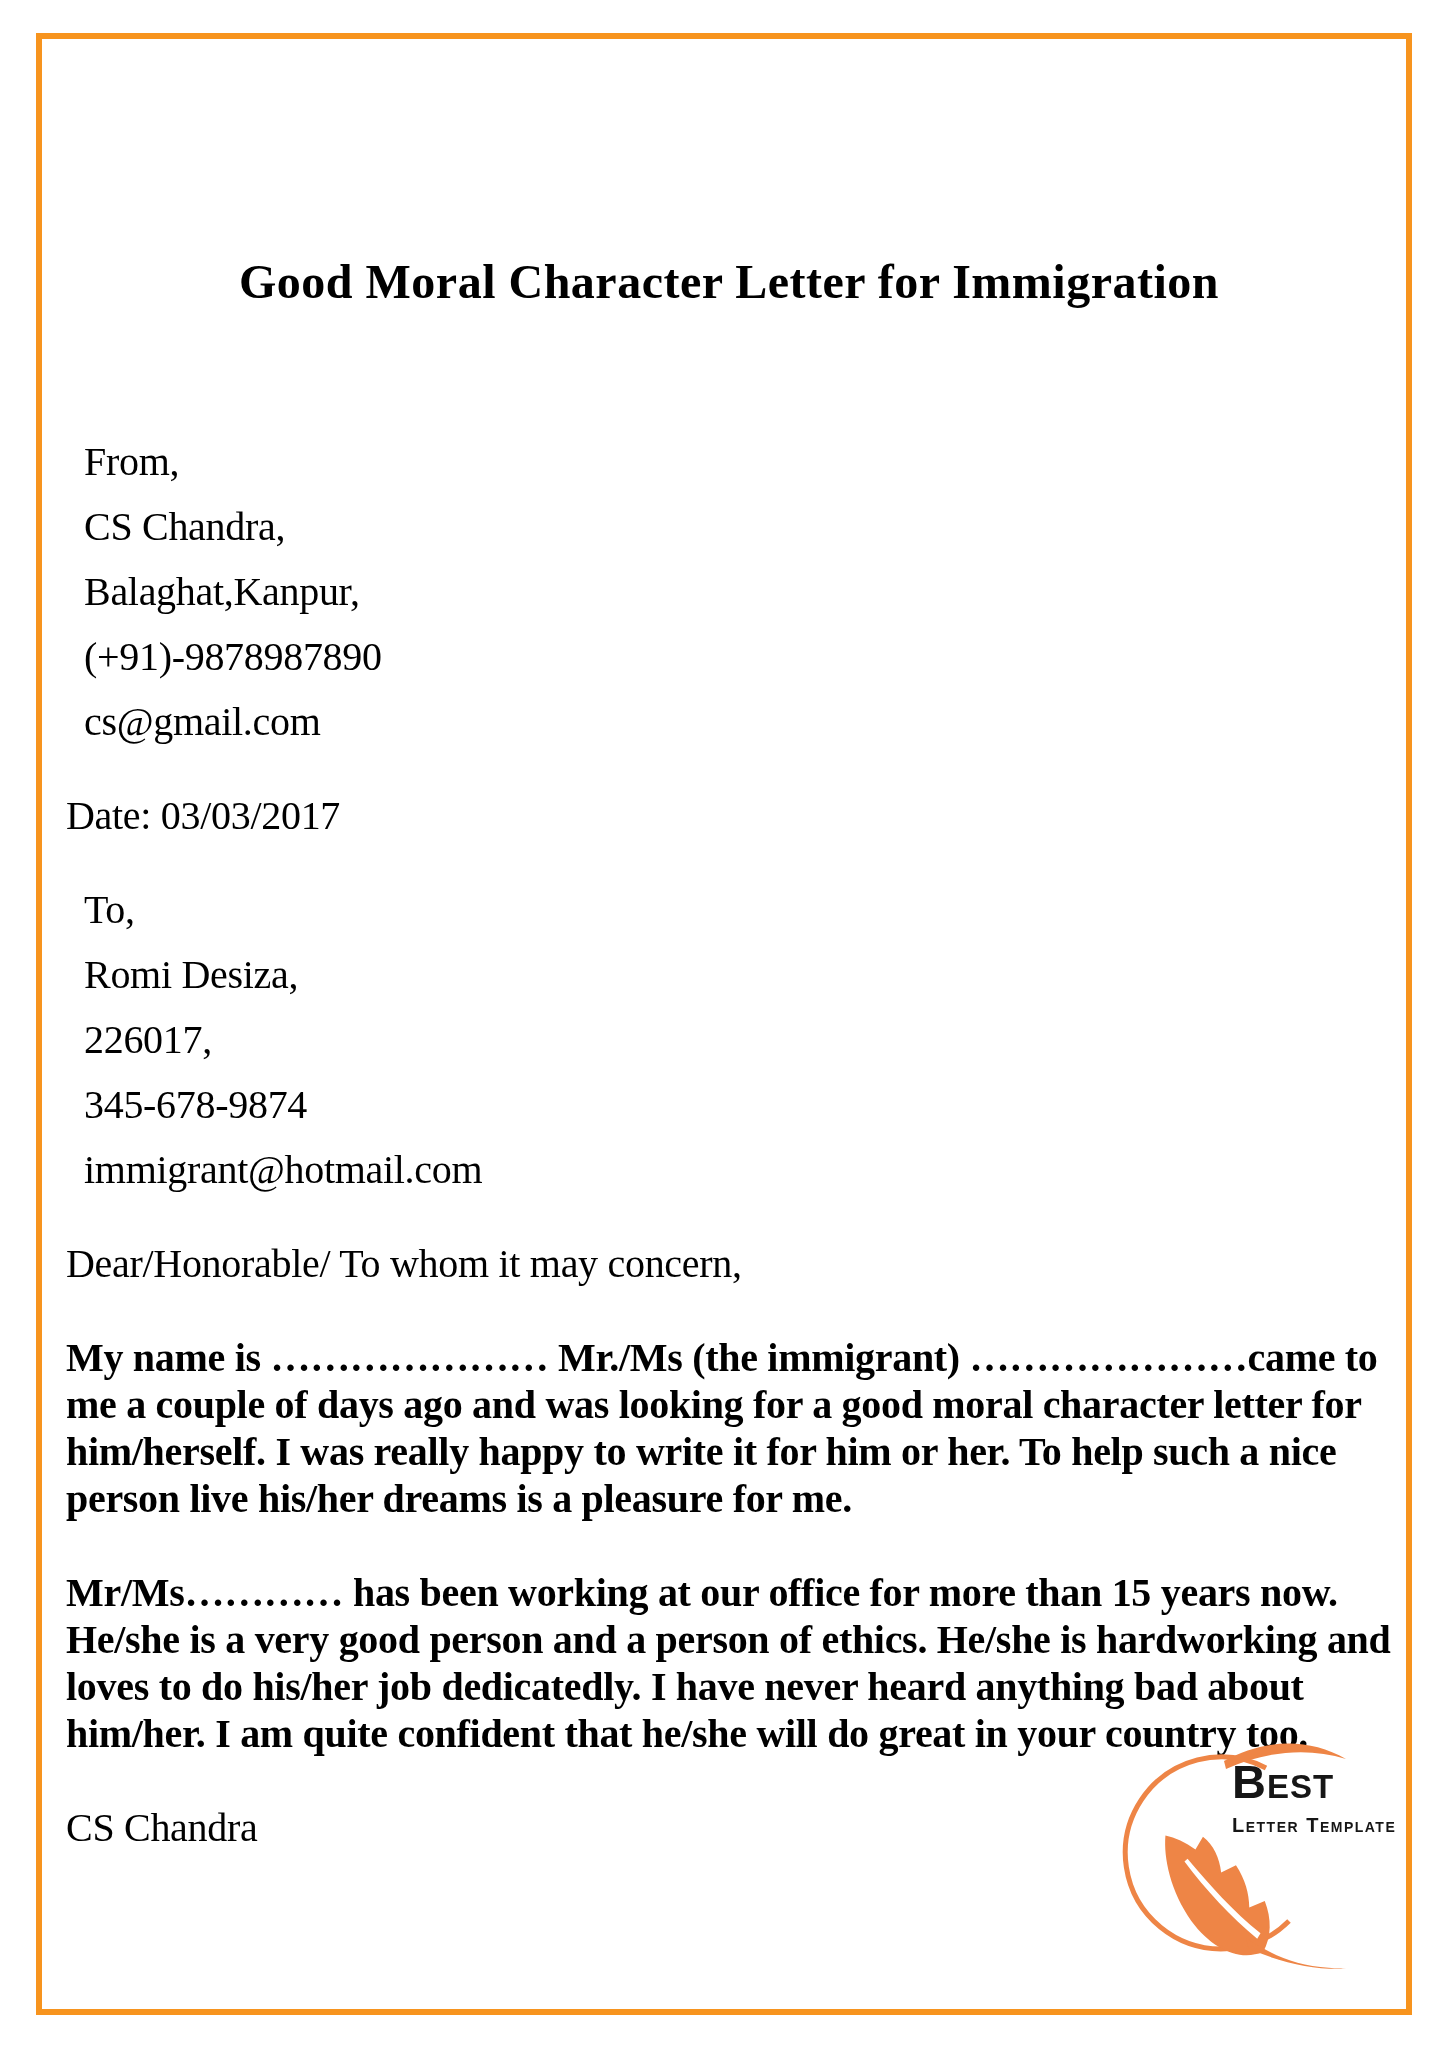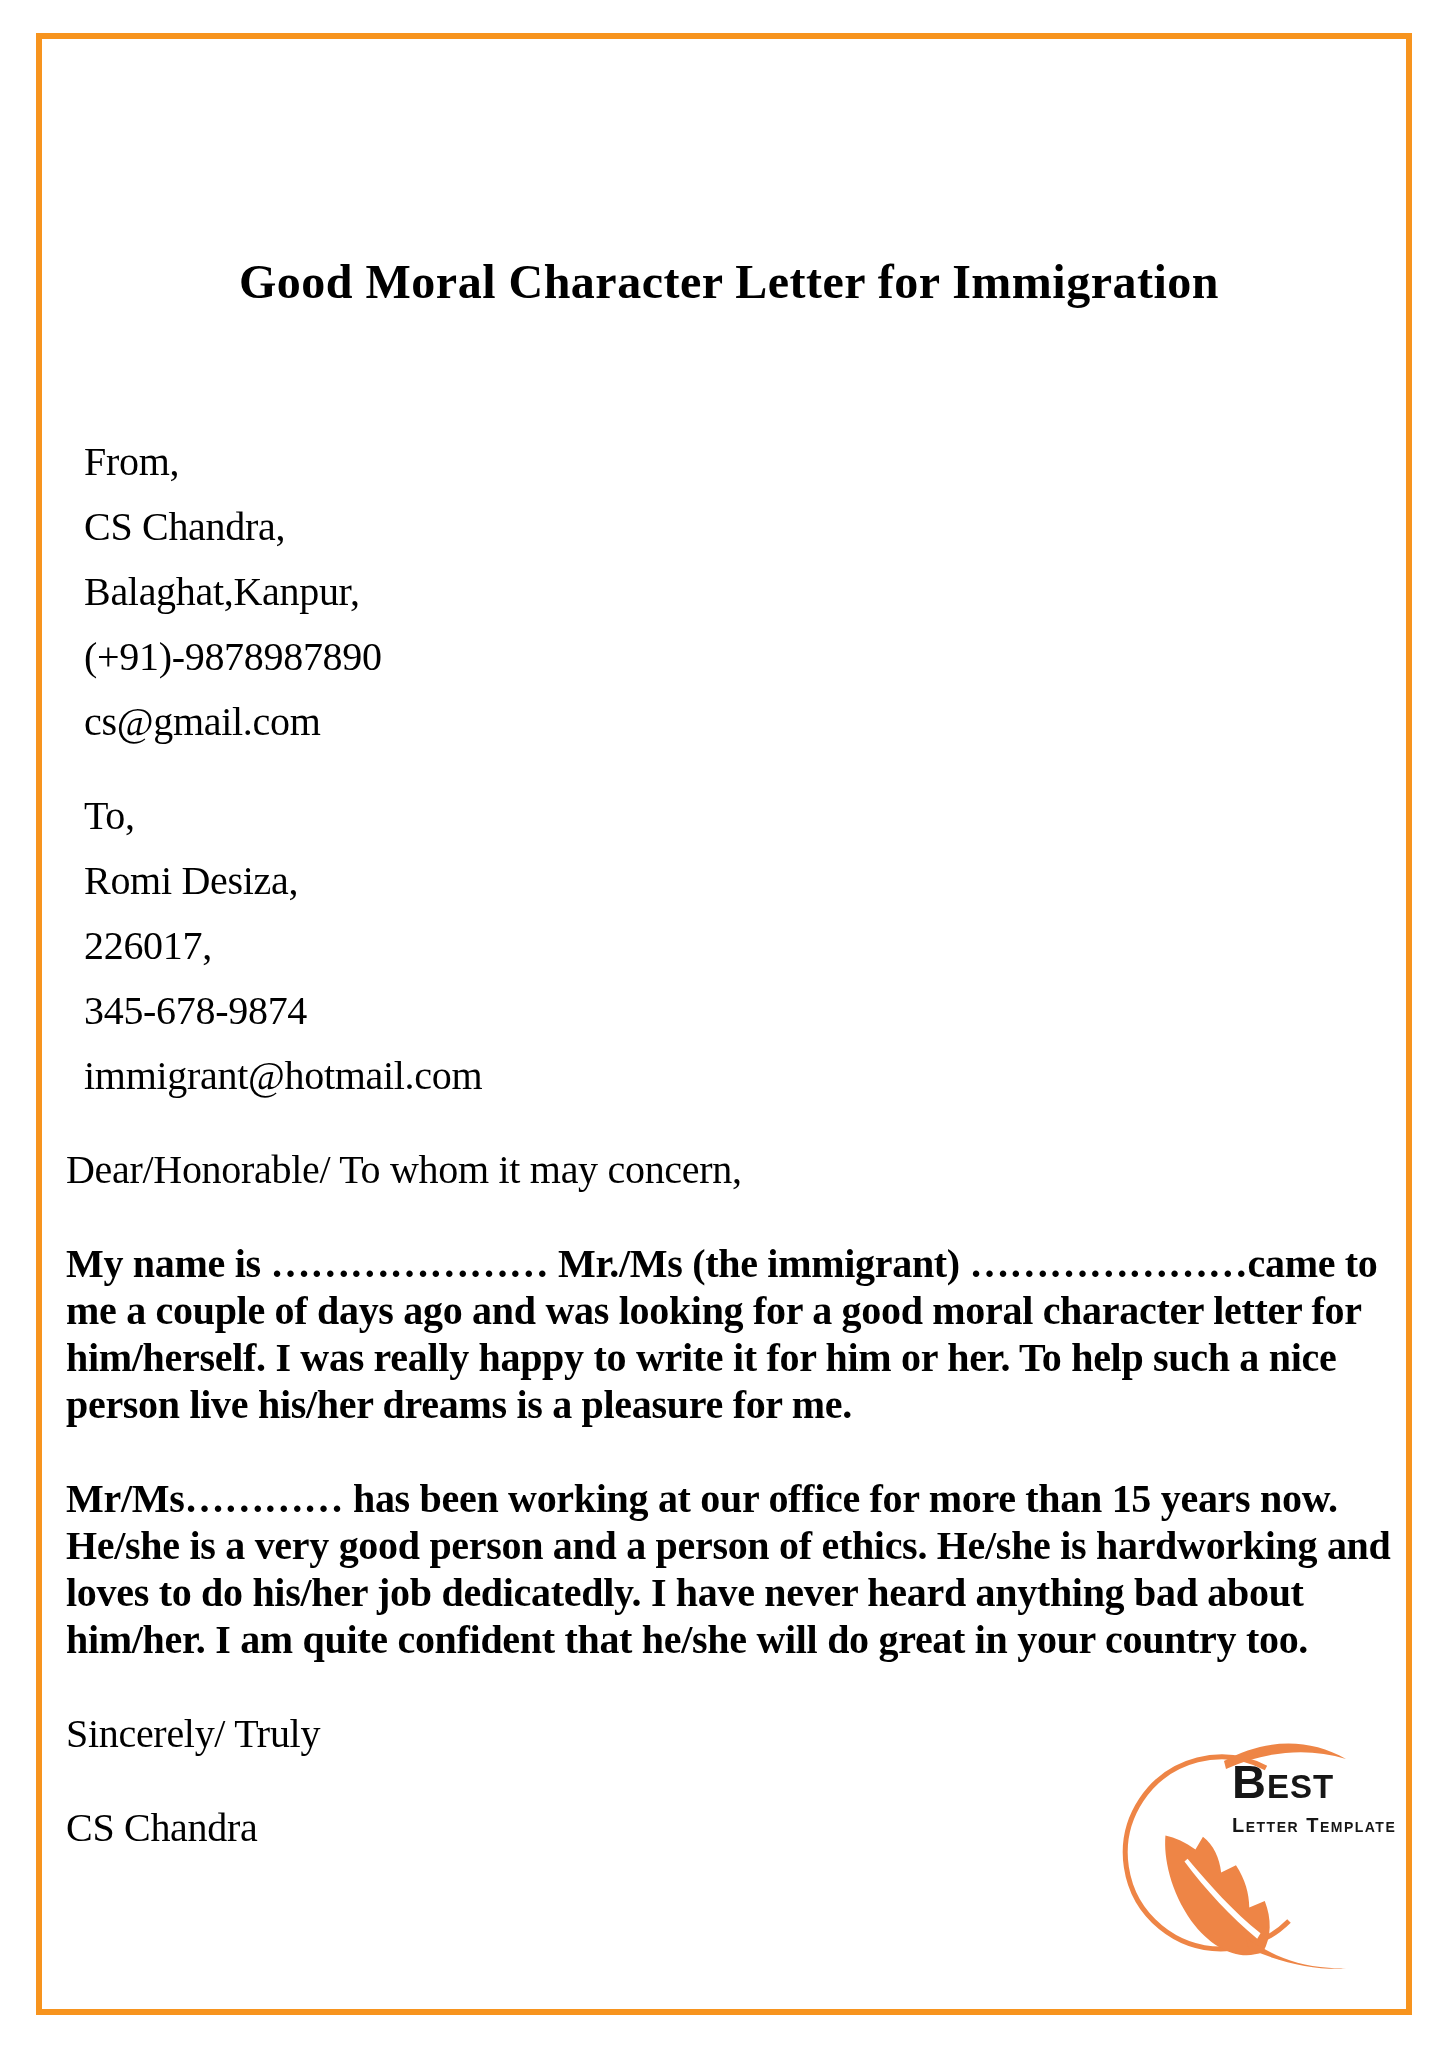--- a/index.html
+++ b/index.html
@@ -73,36 +73,36 @@
     <h1 class="letter-title">Good Moral Character Letter for Immigration</h1>
 
     <div class="block">
       <div>From,</div>
       <div>CS Chandra,</div>
       <div>Balaghat,Kanpur,</div>
       <div>(+91)-9878987890</div>
       <div>cs@gmail.com</div>
     </div>
 
+    <div class="block">Date: 03/03/2017</div>
 
     <div class="block">
       <div>To,</div>
       <div>Romi Desiza,</div>
       <div>226017,</div>
       <div>345-678-9874</div>
       <div>immigrant@hotmail.com</div>
     </div>
 
     <div class="block">Dear/Honorable/ To whom it may concern,</div>
 
     <p class="block para">My name is ………………… Mr./Ms (the immigrant) …………………came to me a couple of days ago and was looking for a good moral character letter for him/herself. I was really happy to write it for him or her. To help such a nice person live his/her dreams is a pleasure for me.</p>
 
     <p class="block para">Mr/Ms………… has been working at our office for more than 15 years now. He/she is a very good person and a person of ethics. He/she is hardworking and loves to do his/her job dedicatedly. I have never heard anything bad about him/her. I am quite confident that he/she will do great in your country too.</p>
 
-    <div class="block">Sincerely/ Truly</div>
 
     <div class="block">CS Chandra</div>
 
     <div class="logo">
       <svg width="330" height="322" viewBox="0 0 330 322" xmlns="http://www.w3.org/2000/svg">
 
         <path class="logo-ring" d="M 192 107 A 96 96 0 1 0 215 260"></path>
 
         <path class="logo-orange" d="M 150 100 C 190 78 234 76 272 98 C 234 86 192 90 152 108 Z"></path>
 

